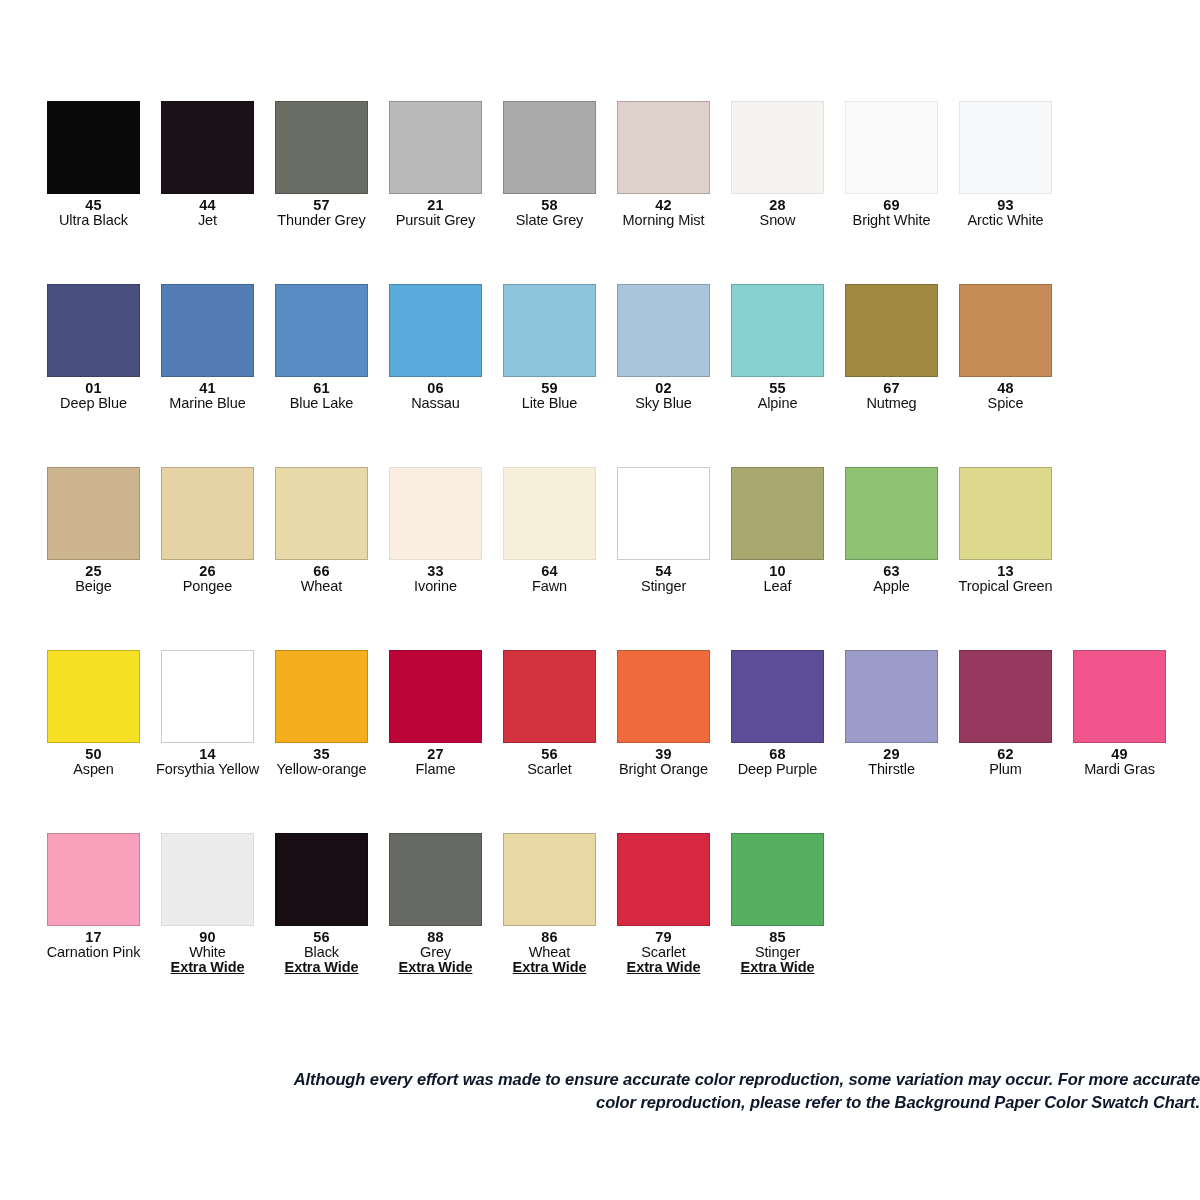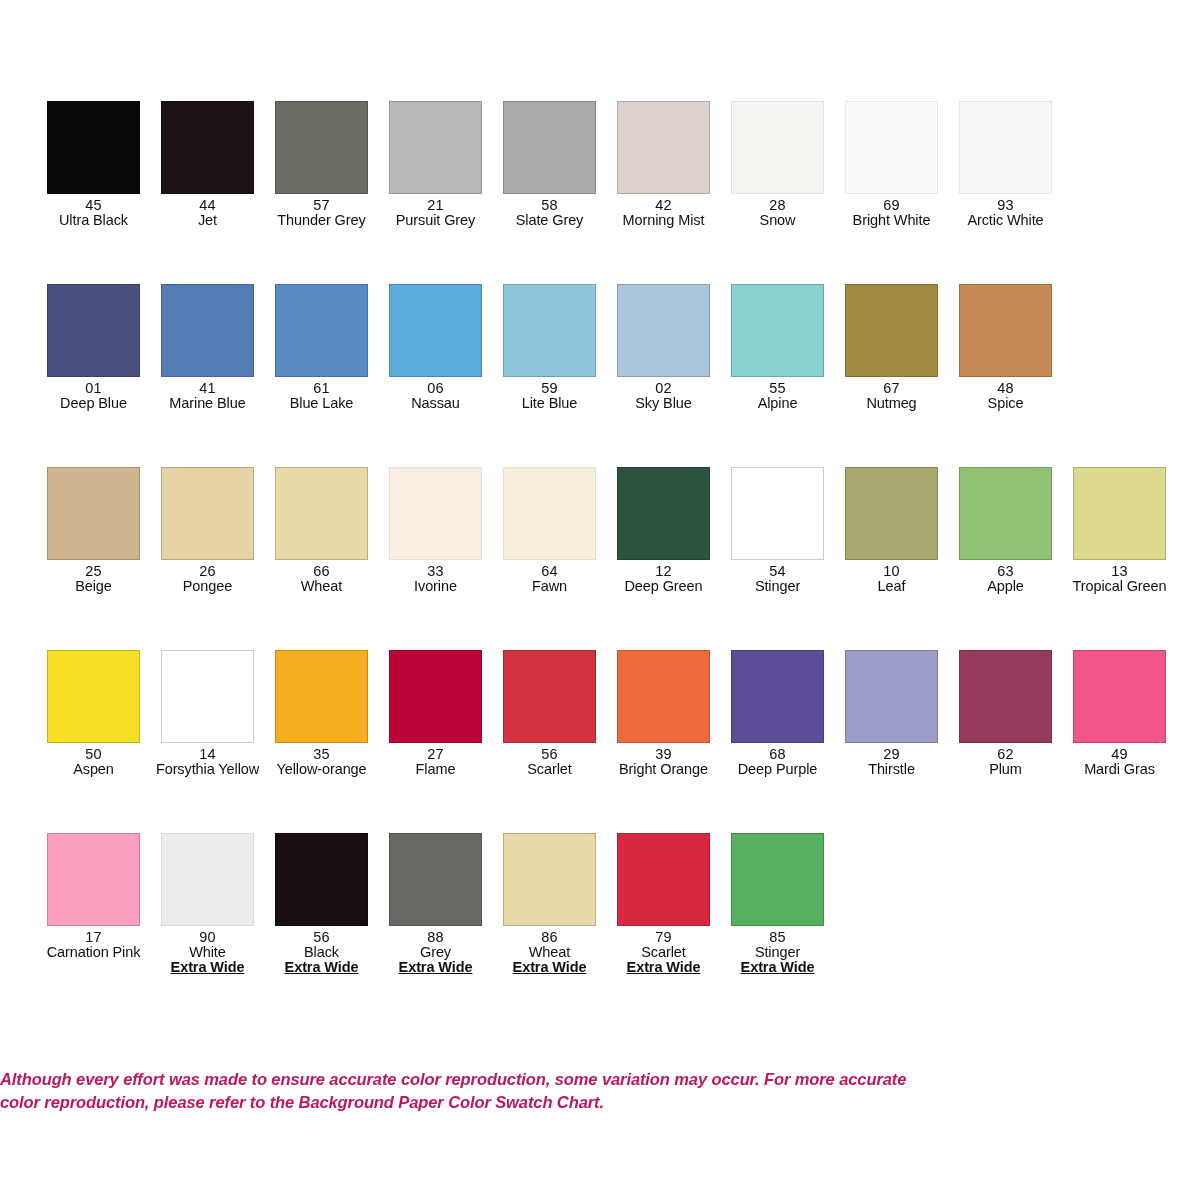--- a/index.html
+++ b/index.html
@@ -61,21 +61,21 @@
     margin-top: 4px;
     text-align: center;
     line-height: 15px;
     width: 140px;
     margin-left: -23.5px;
     margin-right: -23.5px;
   }
   .swatch-code {
     display: block;
     font-size: 14.5px;
-    font-weight: normal;
+    font-weight: bold;
     letter-spacing: 0.2px;
     color: #101010;
   }
   .swatch-name {
     display: block;
     font-size: 14.5px;
     font-weight: normal;
     letter-spacing: -0.1px;
     color: #101010;
     white-space: nowrap;
@@ -87,27 +87,27 @@
     letter-spacing: -0.1px;
     color: #101010;
     white-space: nowrap;
     text-decoration: underline;
   }
   .footer-note {
     position: absolute;
     left: 0;
     right: 0;
     top: 1068px;
-    text-align: left;
+    text-align: right;
     font-family: "Liberation Sans", sans-serif;
     font-style: italic;
     font-weight: bold;
     font-size: 16.5px;
     line-height: 23px;
-    color: #be185d;
+    color: #0f172a;
     letter-spacing: -0.1px;
   }
   .footer-line {
     display: block;
   }
 </style>
 </head>
 <body>
 
 <div id="chart-root">
@@ -295,28 +295,20 @@
           <span class="swatch-code">33</span>
           <span class="swatch-name">Ivorine</span>
 
         </div>
       </div>
       <div class="swatch-cell">
         <div class="swatch-chip pale" style="background-color: rgb(247, 239, 217);"></div>
         <div class="swatch-label">
           <span class="swatch-code">64</span>
           <span class="swatch-name">Fawn</span>
-
-        </div>
-      </div>
-      <div class="swatch-cell">
-        <div class="swatch-chip" style="background-color: rgb(43, 84, 63);"></div>
-        <div class="swatch-label">
-          <span class="swatch-code">12</span>
-          <span class="swatch-name">Deep Green</span>
 
         </div>
       </div>
       <div class="swatch-cell">
         <div class="swatch-chip"></div>
         <div class="swatch-label">
           <span class="swatch-code">54</span>
           <span class="swatch-name">Stinger</span>
 
         </div>

